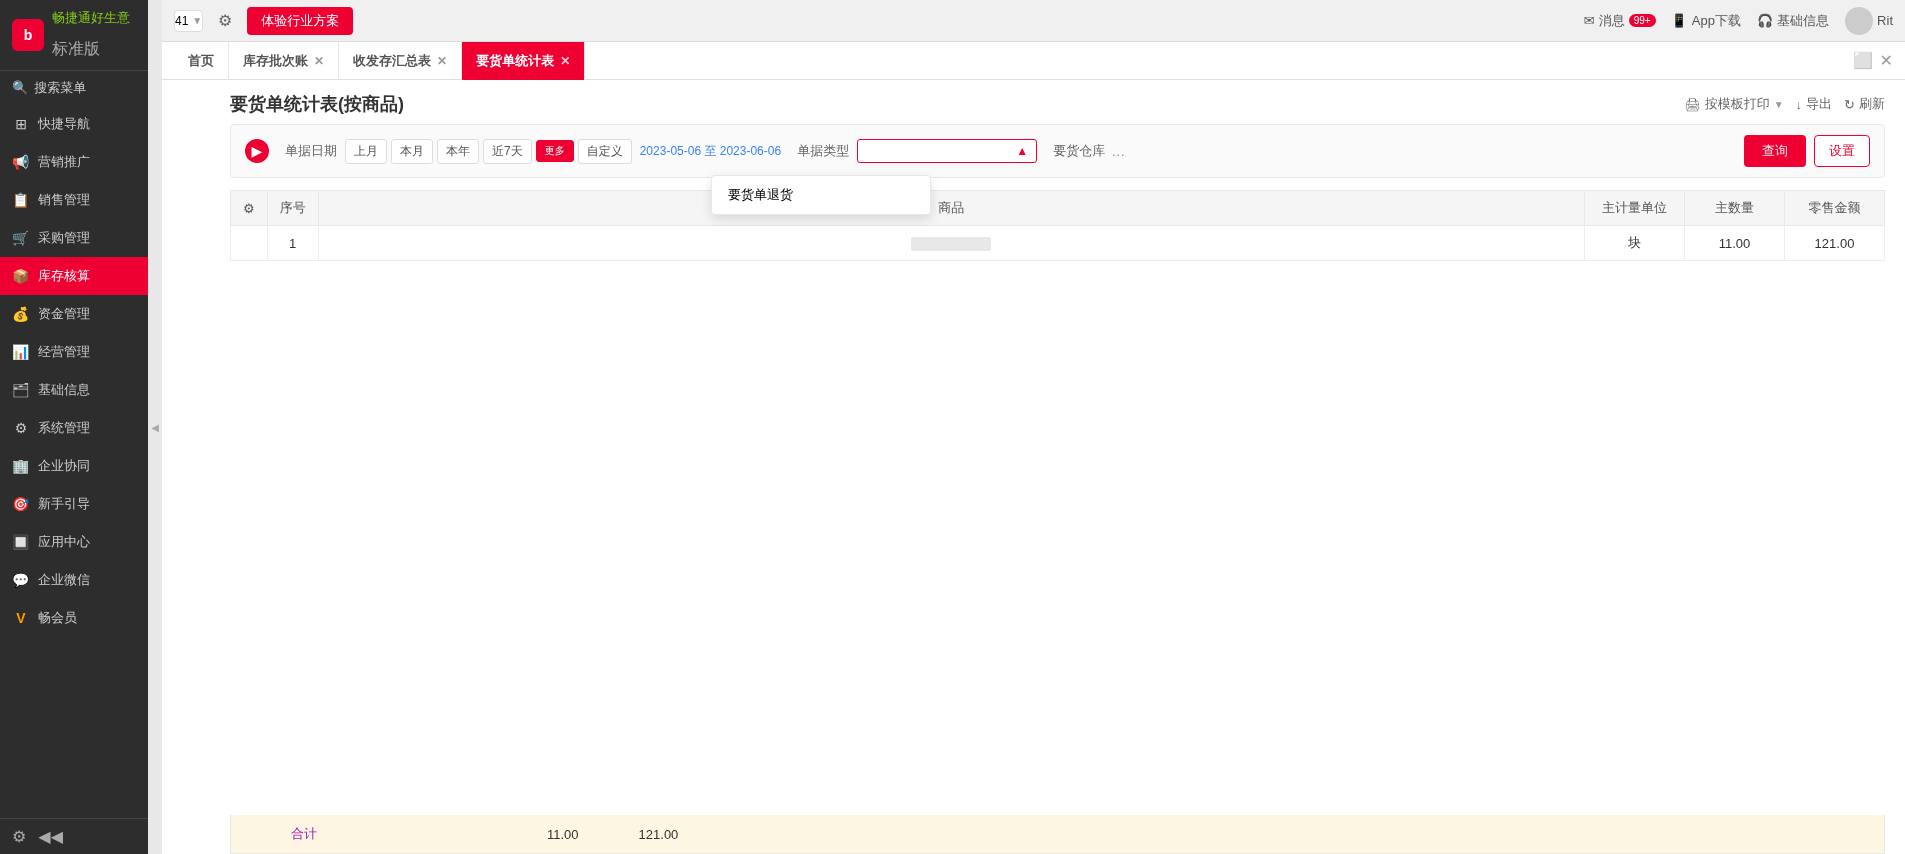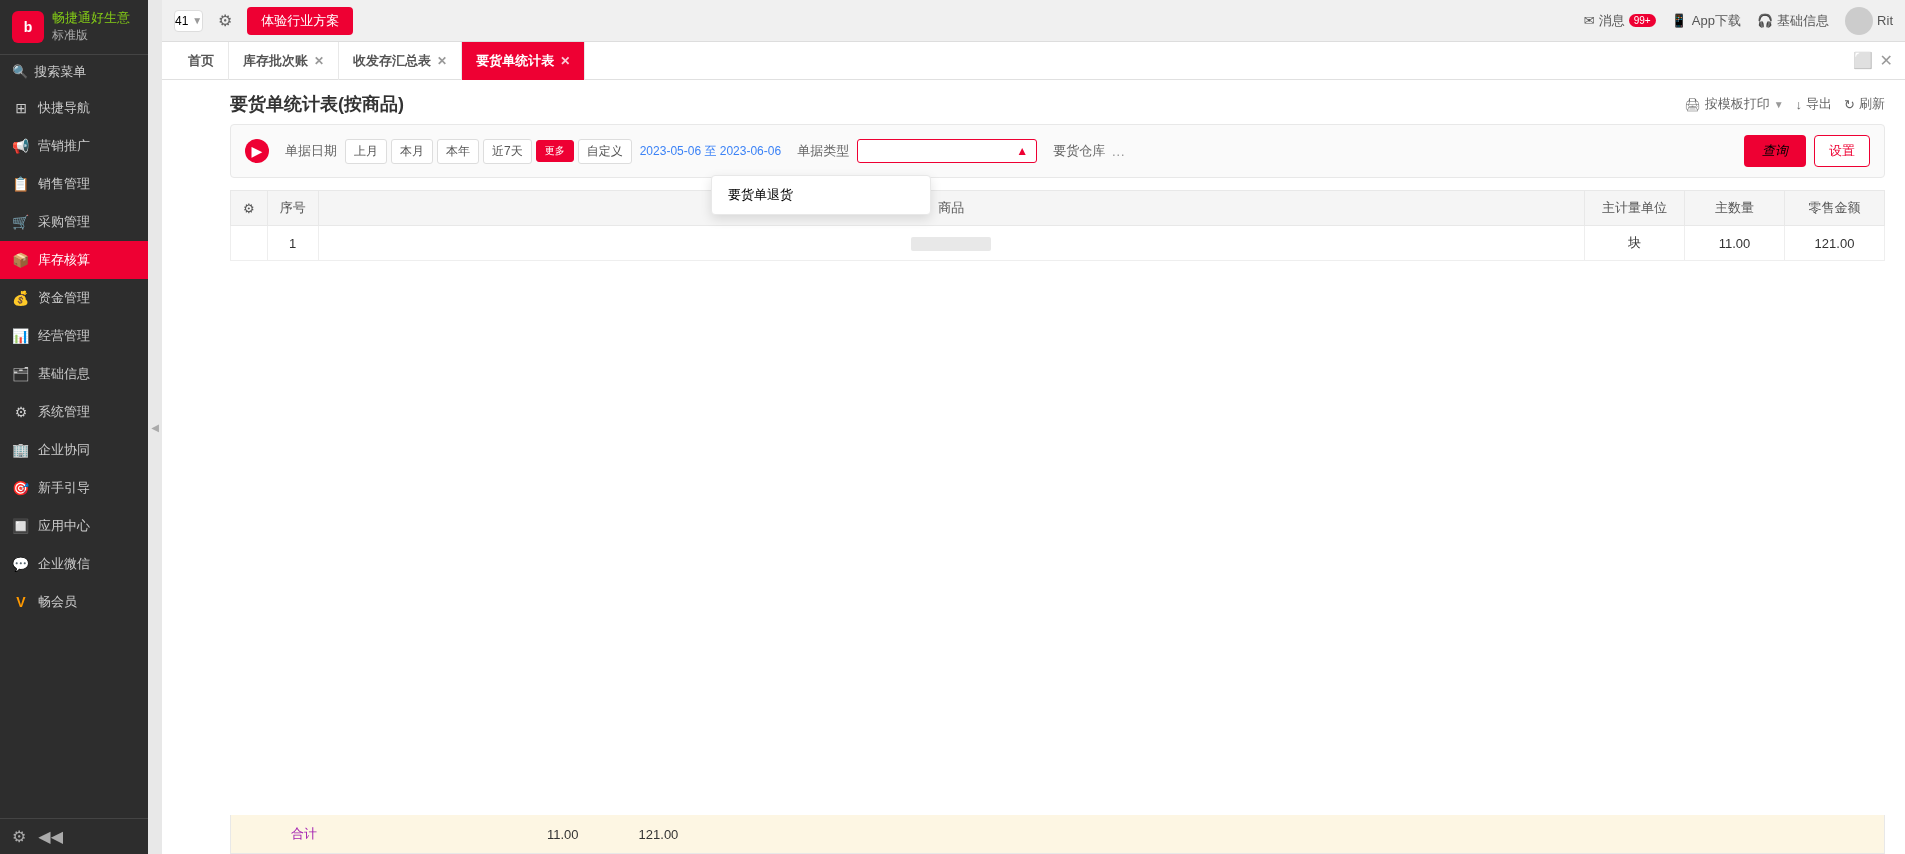--- a/index.html
+++ b/index.html
@@ -22,21 +22,21 @@
       gap: 8px;
     }
     .logo-icon {
       width: 32px; height: 32px;
       background: #e03;
       border-radius: 6px;
       display: flex; align-items: center; justify-content: center;
       color: white; font-weight: bold; font-size: 14px;
     }
     .logo-text { color: #84cc16; font-size: 13px; line-height: 1.3; }
-    .logo-sub { color: #aaa; font-size: 12px; }
+    .logo-sub { color: #aaa; font-size: 16px; margin-top: 12px; }
 
     .sidebar-search {
       display: flex; align-items: center;
       padding: 8px 12px;
       color: #ccc;
       cursor: pointer;
       gap: 6px;
       font-size: 13px;
     }
 
@@ -273,27 +273,26 @@
       display: flex; align-items: center; gap: 6px;
     }
     .warehouse-dots { color: #999; font-size: 14px; cursor: pointer; }
 
     .filter-actions {
       margin-left: auto;
       display: flex; gap: 8px;
     }
     .btn-query {
       background: #e03;
-      color: #000000;
+      color: #e5e5e5;
       border: none;
       border-radius: 4px;
       padding: 6px 18px;
       font-size: 13px;
       cursor: pointer;
-      font-style: italic;
     }
     .btn-set {
       background: white;
       color: #e03;
       border: 1px solid #e03;
       border-radius: 4px;
       padding: 6px 14px;
       font-size: 13px;
       cursor: pointer;
     }

